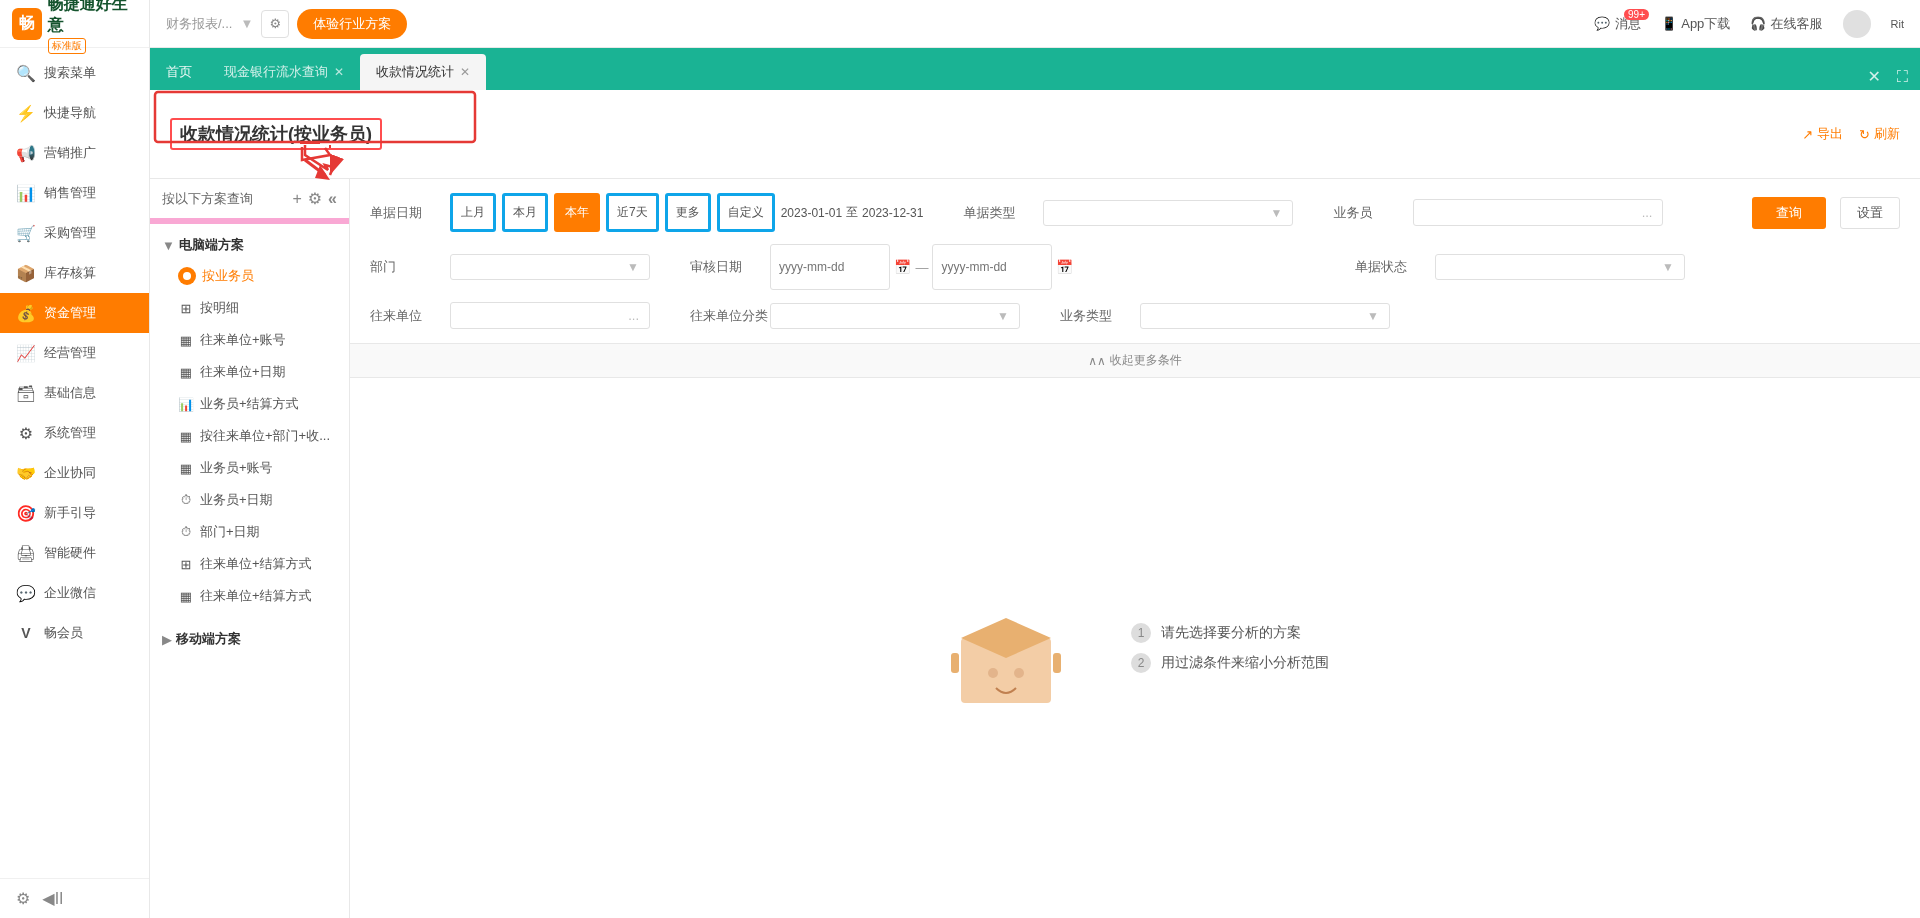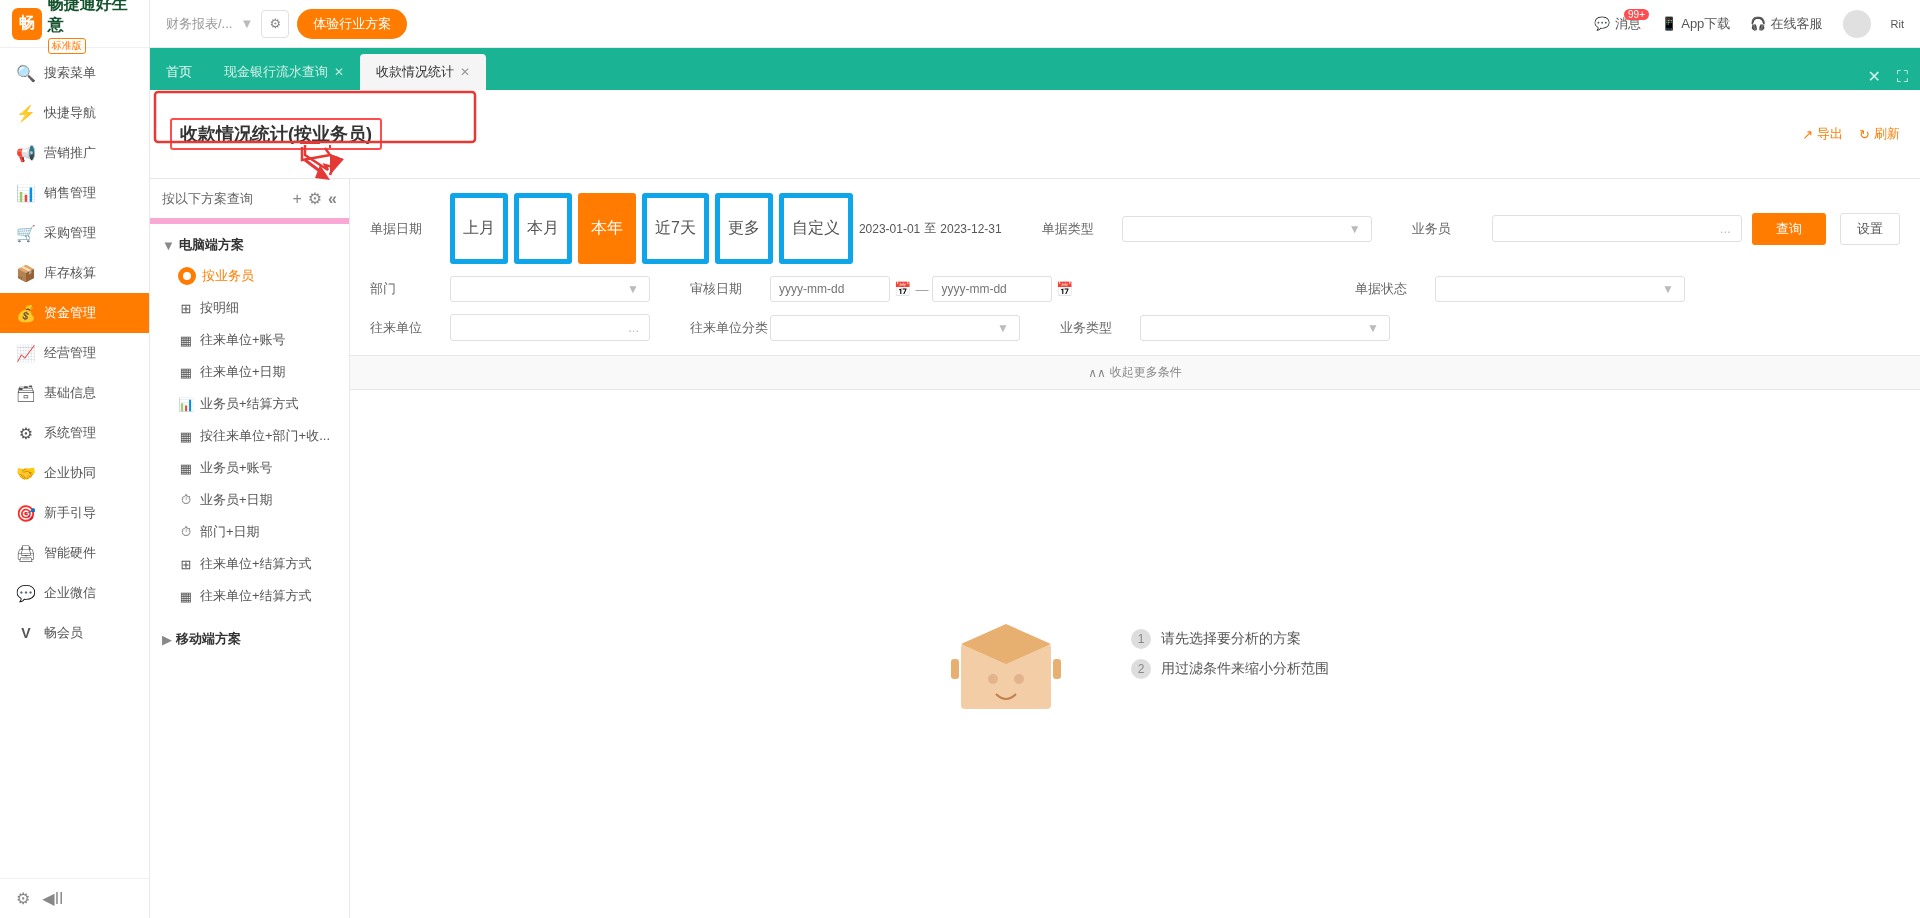--- a/index.html
+++ b/index.html
@@ -313,25 +313,25 @@
       color: #666;
       font-size: 13px;
       flex-shrink: 0;
     }
     .date-selector {
       display: flex;
       align-items: center;
       gap: 6px;
     }
     .date-btn {
-      padding: 20px 8px;
-      border: 5px solid #0ea5e9;
+      padding: 8px 8px;
+      border: 3px solid #0ea5e9;
       border-radius: 3px;
       cursor: pointer;
-      font-size: 16px;
+      font-size: 12px;
       color: #555;
       background: #fff;
     }
     .date-btn.active {
       background: #ff7c00;
       color: white;
       border-color: #ff7c00;
     }
     .date-range {
       display: flex;
@@ -356,21 +356,21 @@
     .filter-select-arrow { color: #bbb; font-size: 12px; }
     .date-input-group {
       display: flex;
       align-items: center;
       gap: 4px;
       flex: 1;
     }
     .date-input {
       border: 1px solid #e0e0e0;
       border-radius: 3px;
-      padding: 5px 8px;
+      padding: 15px 8px;
       font-size: 12px;
       color: #999;
       background: #fff;
       width: 120px;
     }
     .date-input-sep { color: #999; }
     .cal-icon { color: #bbb; font-size: 14px; cursor: pointer; }
 
     .query-btn {
       background: #ff7c00;

